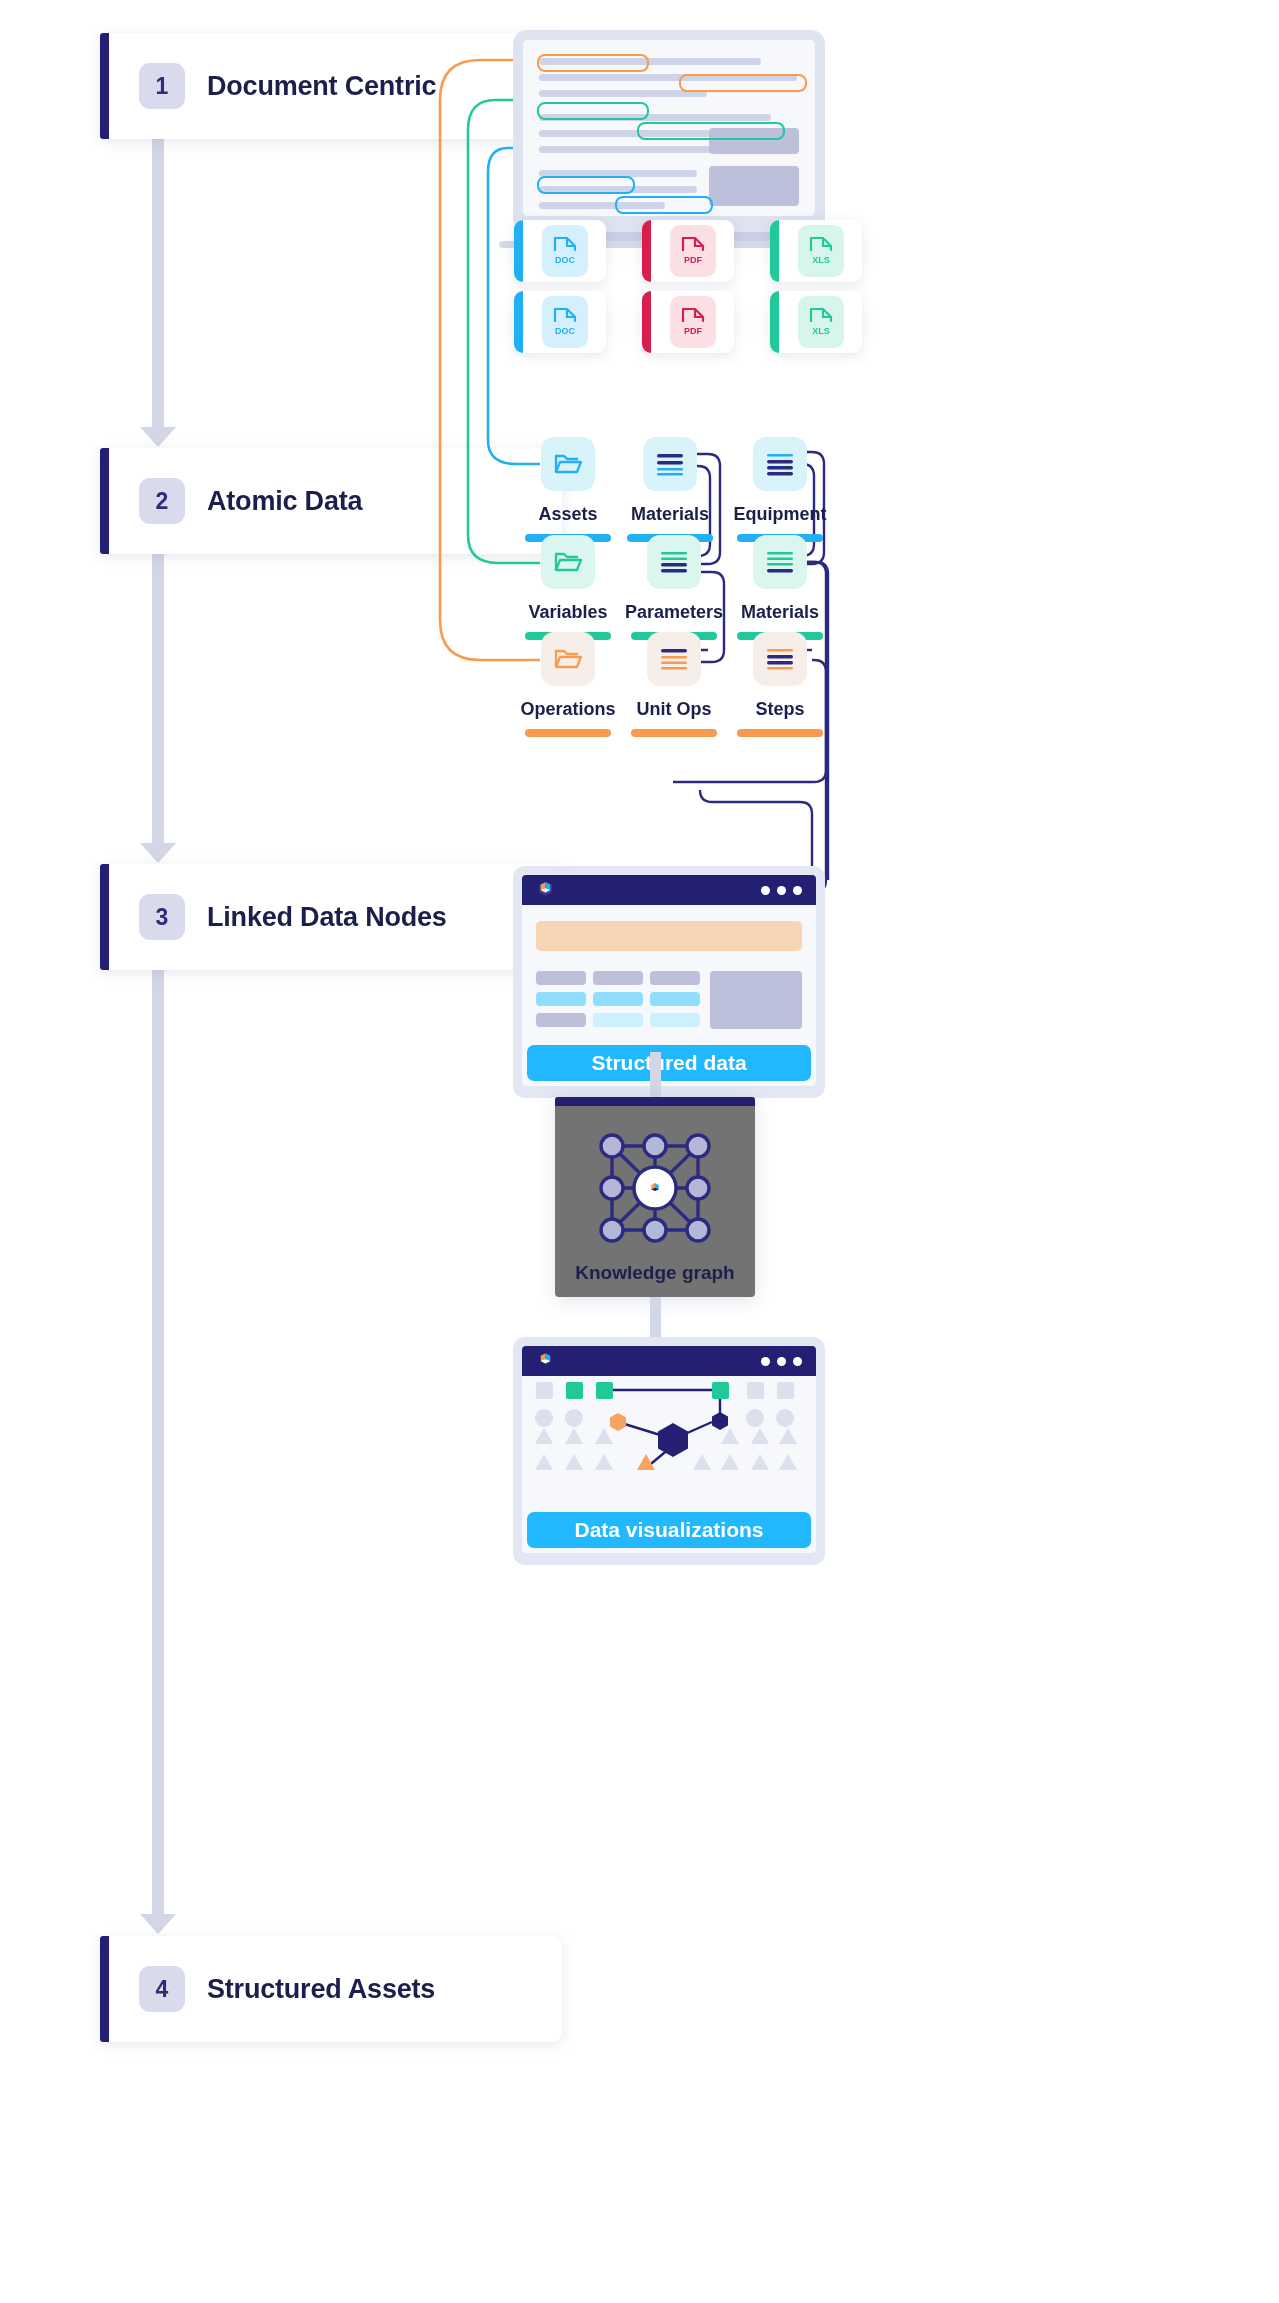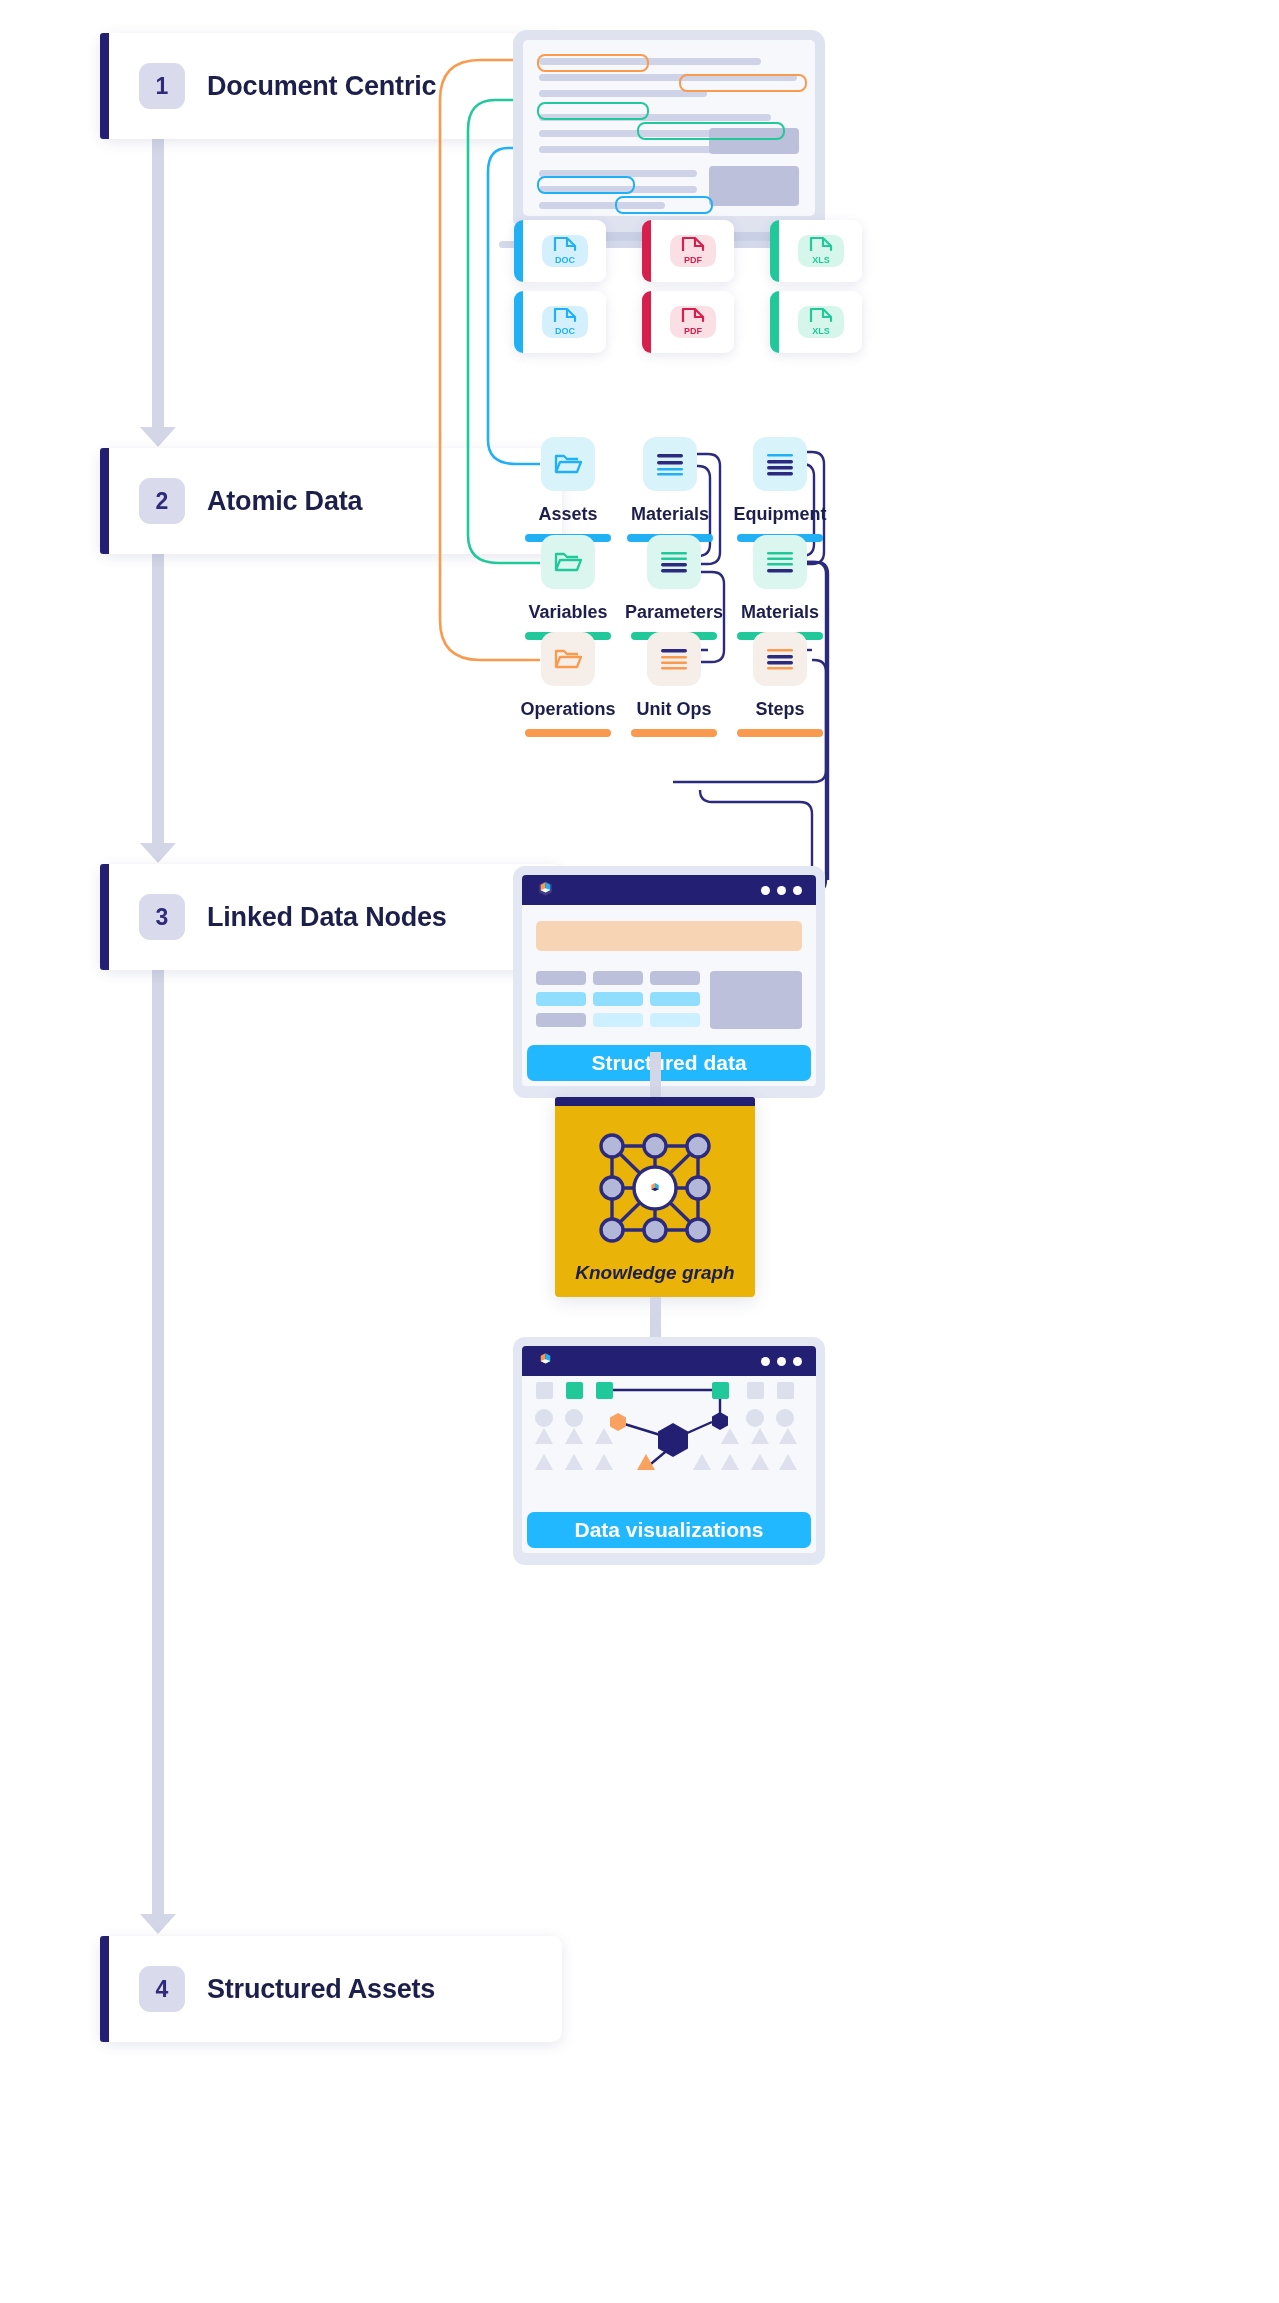--- a/index.html
+++ b/index.html
@@ -35,40 +35,40 @@
 
   
   .ln{height:7px;background:#cfd3e8;border-radius:4px;}
   .hl{position:absolute;border:2.5px solid;border-radius:8px;box-sizing:border-box;}
   .blk{background:#bcc0da;border-radius:4px;}
 
   
   .filecard{position:absolute;background:#fff;border-radius:9px;box-shadow:0 3px 12px rgba(70,80,130,.13);
             display:flex;align-items:center;overflow:hidden;}
   .filecard .stripe{width:9px;align-self:stretch;flex:0 0 9px;}
-  .filecard .tile{width:46px;height:32px;border-radius:10px;display:flex;align-items:center;justify-content:center;margin:auto;}
+  .filecard .tile{width:46px;height:52px;border-radius:10px;display:flex;align-items:center;justify-content:center;margin:auto;}
 
   
   .node{position:absolute;width:116px;text-align:center;}
   .node .ntile{width:54px;height:54px;border-radius:13px;margin:0 auto;display:flex;align-items:center;justify-content:center;}
   .node .nlabel{margin-top:13px;font-size:18px;font-weight:700;color:#1c1f4b;white-space:nowrap;}
   .node .nbar{margin:9px auto 0;width:86px;height:8px;border-radius:5px;}
 
   
   .browser{position:absolute;}
   .browser .frame{background:#e3e7f3;border-radius:12px;padding:9px 9px 12px 9px;}
   .browser .inner{background:#f6f8fc;border-radius:4px;overflow:hidden;}
   .browser .bar{background:#232074;display:flex;align-items:center;justify-content:space-between;padding:0 14px;}
   .dots{display:flex;gap:7px;}
   .dots i{width:9px;height:9px;border-radius:50%;background:#fff;display:block;}
   .caption{background:#22b8ff;color:#fff;font-size:21px;font-weight:700;text-align:center;
            border-radius:7px;display:flex;align-items:center;justify-content:center;}
 
   
-  .kg{position:absolute;background:#eab308;border-radius:4px;box-shadow:0 4px 18px rgba(60,70,120,.14);font-style:italic;}
+  .kg{position:absolute;background:#737373;border-radius:4px;box-shadow:0 4px 18px rgba(60,70,120,.14);}
   .kg .top{height:9px;background:#232074;border-radius:3px 3px 0 0;}
   .kg .kglabel{text-align:center;font-size:19px;font-weight:700;color:#1c1f4b;}
   .pipe{position:absolute;width:11px;background:#d3d6e6;}
 </style>
 </head>
 <body>
 
 <div class="page">
 
   <div class="steps">

